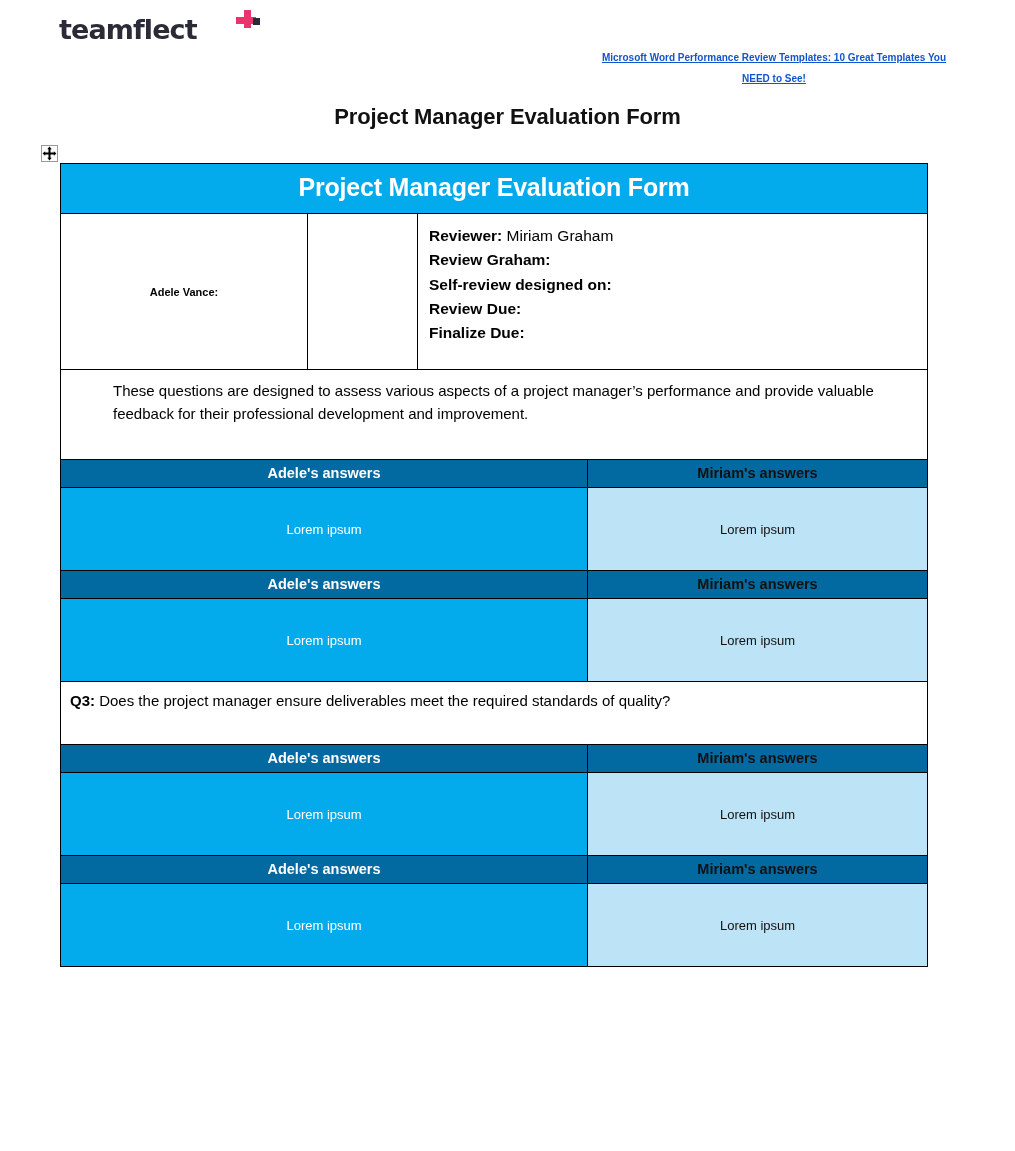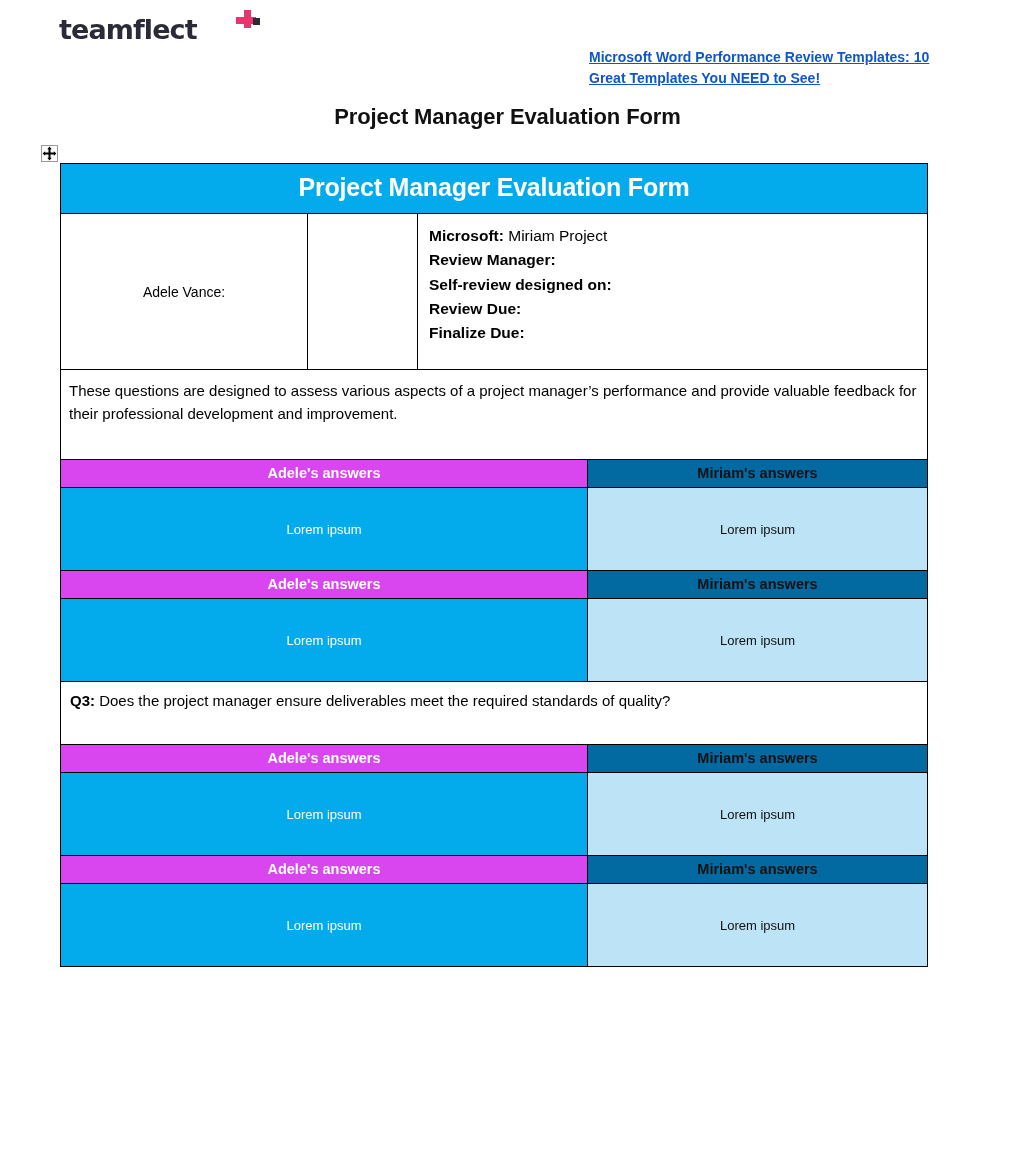--- a/index.html
+++ b/index.html
@@ -51,22 +51,22 @@
   }
   .lm-v { left: 8px;  top: 0px;  width: 7px;  height: 18px; background: #e8356d; }
   .lm-h { left: 0px;  top: 7px;  width: 20px; height: 7px;  background: #e8356d; }
   .lm-sq{ left: 17px; top: 8px;  width: 7px;  height: 7px;  background: #2b2b38; }
 
   .header-link {
     position: absolute;
     right: 56px;
     top: 47px;
     width: 370px;
-    text-align: left;
-    font-size: 14px;
+    text-align: center;
+    font-size: 10px;
     font-weight: 700;
     line-height: 21px;
     color: #1155cc;
     text-decoration: underline;
     cursor: pointer;
   }
 
   
   .doc-title {
     text-align: center;
@@ -116,22 +116,22 @@
   .banner-text {
     font-size: 25px;
     font-weight: 700;
     color: #ffffff;
     letter-spacing: -0.2px;
   }
 
   .name-cell {
     text-align: center;
     vertical-align: middle !important;
-    font-size: 14px;
-    font-weight: 400;
+    font-size: 11px;
+    font-weight: 700;
     height: 155px;
     padding: 0 10px !important;
   }
   .blank-cell { }
 
   .meta-cell {
     padding: 10px 0 10px 11px !important;
     vertical-align: top !important;
   }
   .meta-line {
@@ -144,40 +144,41 @@
     font-weight: 400;
   }
 
   .intro-cell {
     padding: 9px 10px 10px 8px !important;
     height: 70px;
   }
   .intro-text {
     font-size: 15px;
     line-height: 23px;
+    margin-left: 44px;
   }
 
   .question-cell {
     padding: 8px 10px 8px 9px !important;
     height: 46px;
   }
   .question-text {
     font-size: 15px;
     line-height: 22px;
   }
   .question-text b { font-weight: 700; }
 
   .ans-head-left,
   .ans-head-right {
     text-align: center;
     padding: 5px 0 6px 0 !important;
     font-size: 14.5px;
     font-weight: 700;
   }
-  .ans-head-left  { background: #d946ef; color: #ffffff; }
+  .ans-head-left  { background: #0369a1; color: #ffffff; }
   .ans-head-right { background: #0369a1; color: #111111; }
 
   .ans-body-left,
   .ans-body-right {
     text-align: center;
     vertical-align: middle !important;
     height: 82px;
     font-size: 13px;
     padding: 0 8px !important;
   }
@@ -229,24 +230,24 @@
       <td class="banner-cell" colspan="4">
         <span class="banner-text">Project Manager Evaluation Form</span>
       </td>
     </tr>
 
     <tr>
       <td class="name-cell">Adele Vance:</td>
       <td class="blank-cell"></td>
       <td class="meta-cell" colspan="2">
         <div class="meta-line">
-          <span>Microsoft:</span><span class="val"> Miriam Project</span>
-        </div>
-        <div class="meta-line">
-          <span>Review Manager:</span><span class="val"></span>
+          <span>Reviewer:</span><span class="val"> Miriam Graham</span>
+        </div>
+        <div class="meta-line">
+          <span>Review Graham:</span><span class="val"></span>
         </div>
         <div class="meta-line">
           <span>Self-review designed on:</span><span class="val"></span>
         </div>
         <div class="meta-line">
           <span>Review Due:</span><span class="val"></span>
         </div>
         <div class="meta-line">
           <span>Finalize Due:</span><span class="val"></span>
         </div>

